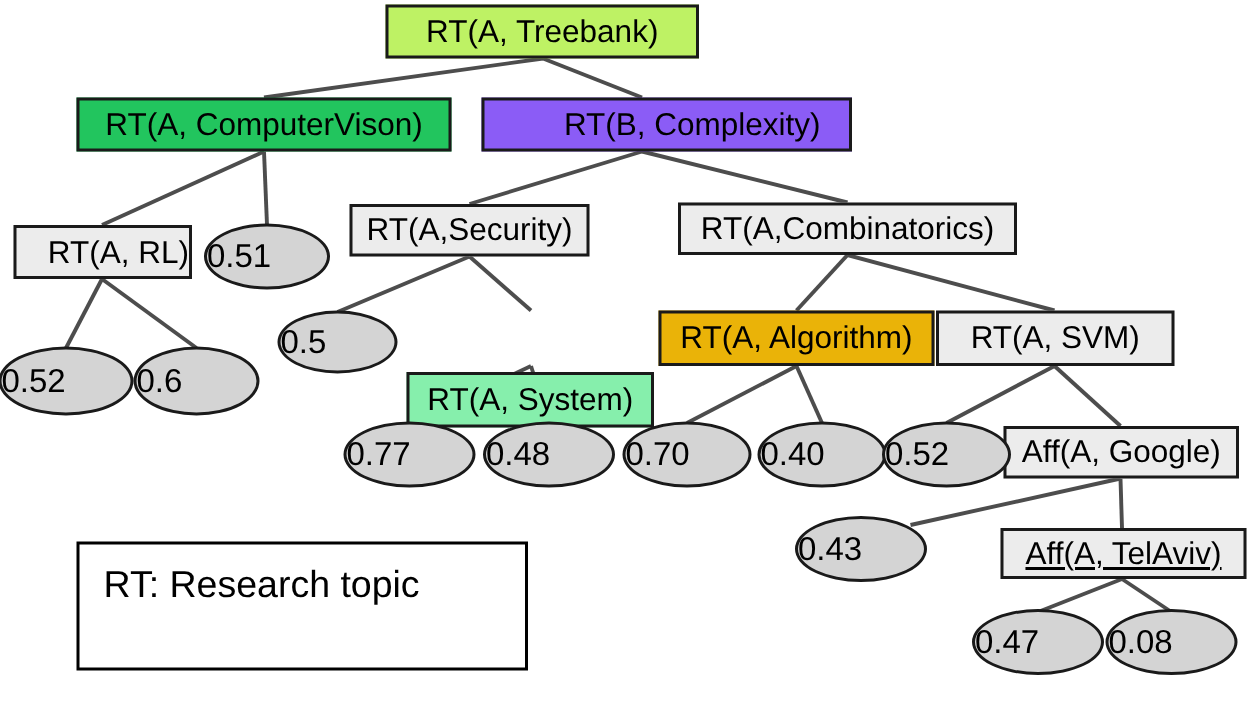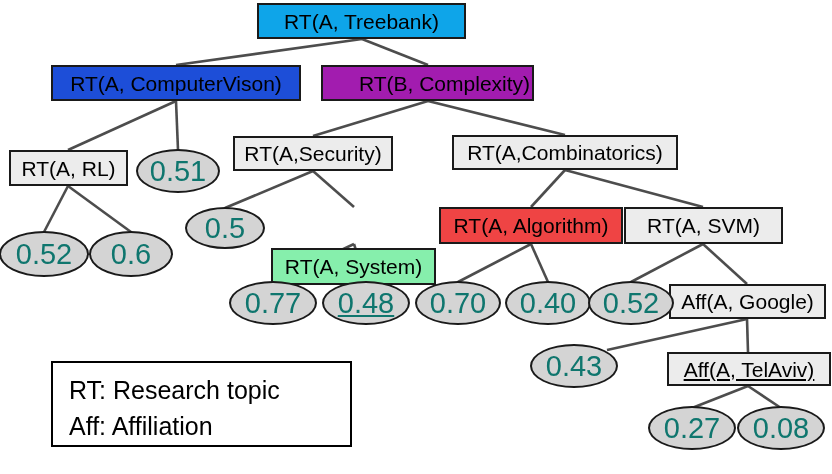--- a/index.html
+++ b/index.html
@@ -38,23 +38,23 @@
     z-index: 3;
   }
   .node-ellipse {
     position: absolute;
     box-sizing: border-box;
     background: #d4d4d4;
     border: 2px solid #1a1a1a;
     border-radius: 50%;
     display: flex;
     align-items: center;
-    justify-content: center;
-    color: #0f766e;
-    font-size: 29px;
+    justify-content: flex-start;
+    color: #000000;
+    font-size: 22px;
     line-height: 1;
     white-space: nowrap;
     z-index: 3;
   }
   .legend-box {
     position: absolute;
     box-sizing: border-box;
     background: #ffffff;
     border: 2px solid #000000;
     z-index: 4;
@@ -89,42 +89,42 @@
       <line x1="531" y1="244" x2="458" y2="282" stroke="#4d4d4d" stroke-width="2.6"></line>
       <line x1="531" y1="244" x2="548" y2="282" stroke="#4d4d4d" stroke-width="2.6"></line>
       <line x1="703" y1="244" x2="631" y2="282" stroke="#4d4d4d" stroke-width="2.6"></line>
       <line x1="703" y1="244" x2="747" y2="284" stroke="#4d4d4d" stroke-width="2.6"></line>
       <line x1="747" y1="319" x2="607" y2="350" stroke="#4d4d4d" stroke-width="2.6"></line>
       <line x1="747" y1="319" x2="748" y2="352" stroke="#4d4d4d" stroke-width="2.6"></line>
       <line x1="748" y1="386" x2="692" y2="408" stroke="#4d4d4d" stroke-width="2.6"></line>
       <line x1="748" y1="386" x2="781" y2="408" stroke="#4d4d4d" stroke-width="2.6"></line>
     </svg>
   <div id="nodes">
-      <div class="node-box" style="left: 257px; top: 3px; width: 209px; height: 36px; background: #0ea5e9; border-color: rgb(26, 26, 26);">
+      <div class="node-box" style="left: 257px; top: 3px; width: 209px; height: 36px; background: #bef264; border-color: rgb(26, 26, 26);">
         <span>RT(A, Treebank)</span>
       </div>
-      <div class="node-box" style="left: 51px; top: 65px; width: 250px; height: 36px; background: #1d4ed8; border-color: rgb(26, 26, 26);">
+      <div class="node-box" style="left: 51px; top: 65px; width: 250px; height: 36px; background: #22c55e; border-color: rgb(26, 26, 26);">
         <span>RT(A, ComputerVison)</span>
       </div>
-      <div class="node-box" style="left: 321px; top: 65px; width: 213px; height: 36px; background: #a21caf; border-color: rgb(26, 26, 26); padding-left: 34px;">
+      <div class="node-box" style="left: 321px; top: 65px; width: 247px; height: 36px; background: #8b5cf6; border-color: rgb(26, 26, 26); padding-left: 34px;">
         <span>RT(B, Complexity)</span>
       </div>
-      <div class="node-box" style="left: 9px; top: 150px; width: 119px; height: 36px; background: rgb(236, 236, 236); border-color: rgb(26, 26, 26);">
+      <div class="node-box" style="left: 9px; top: 150px; width: 119px; height: 36px; background: rgb(236, 236, 236); border-color: rgb(26, 26, 26); justify-content: flex-end;">
         <span>RT(A, RL)</span>
       </div>
       <div class="node-box" style="left: 233px; top: 136px; width: 160px; height: 35px; background: rgb(236, 236, 236); border-color: rgb(26, 26, 26);">
         <span>RT(A,Security)</span>
       </div>
       <div class="node-box" style="left: 452px; top: 135px; width: 226px; height: 35px; background: rgb(236, 236, 236); border-color: rgb(26, 26, 26);">
         <span>RT(A,Combinatorics)</span>
       </div>
       <div class="node-box" style="left: 271px; top: 207px; width: 165px; height: 37px; background: #86efac; border-color: rgb(26, 26, 26); margin-top: 41px;">
         <span>RT(A, System)</span>
       </div>
-      <div class="node-box" style="left: 439px; top: 207px; width: 184px; height: 37px; background: #ef4444; border-color: rgb(26, 26, 26);">
+      <div class="node-box" style="left: 439px; top: 207px; width: 184px; height: 37px; background: #eab308; border-color: rgb(26, 26, 26);">
         <span>RT(A, Algorithm)</span>
       </div>
       <div class="node-box" style="left: 624px; top: 207px; width: 159px; height: 37px; background: rgb(236, 236, 236); border-color: rgb(26, 26, 26);">
         <span>RT(A, SVM)</span>
       </div>
       <div class="node-box" style="left: 669px; top: 284px; width: 157px; height: 35px; background: rgb(236, 236, 236); border-color: rgb(26, 26, 26);">
         <span>Aff(A, Google)</span>
       </div>
       <div class="node-box" style="left: 667px; top: 352px; width: 164px; height: 34px; background: rgb(236, 236, 236); border-color: rgb(26, 26, 26); text-decoration: underline;">
         <span>Aff(A, TelAviv)</span>
@@ -137,39 +137,38 @@
       </div>
       <div class="node-ellipse" style="left: 89px; top: 231px; width: 84px; height: 46px; background: rgb(212, 212, 212); border-color: rgb(26, 26, 26);">
         <span>0.6</span>
       </div>
       <div class="node-ellipse" style="left: 185px; top: 207px; width: 80px; height: 42px; background: rgb(212, 212, 212); border-color: rgb(26, 26, 26);">
         <span>0.5</span>
       </div>
       <div class="node-ellipse" style="left: 229px; top: 281px; width: 88px; height: 44px; background: rgb(212, 212, 212); border-color: rgb(26, 26, 26);">
         <span>0.77</span>
       </div>
-      <div class="node-ellipse" style="left: 322px; top: 281px; width: 88px; height: 44px; background: rgb(212, 212, 212); border-color: rgb(26, 26, 26); text-decoration: underline;">
+      <div class="node-ellipse" style="left: 322px; top: 281px; width: 88px; height: 44px; background: rgb(212, 212, 212); border-color: rgb(26, 26, 26);">
         <span>0.48</span>
       </div>
       <div class="node-ellipse" style="left: 415px; top: 281px; width: 86px; height: 44px; background: rgb(212, 212, 212); border-color: rgb(26, 26, 26);">
         <span>0.70</span>
       </div>
       <div class="node-ellipse" style="left: 505px; top: 281px; width: 86px; height: 44px; background: rgb(212, 212, 212); border-color: rgb(26, 26, 26);">
         <span>0.40</span>
       </div>
       <div class="node-ellipse" style="left: 588px; top: 281px; width: 86px; height: 44px; background: rgb(212, 212, 212); border-color: rgb(26, 26, 26);">
         <span>0.52</span>
       </div>
       <div class="node-ellipse" style="left: 530px; top: 344px; width: 88px; height: 44px; background: rgb(212, 212, 212); border-color: rgb(26, 26, 26);">
         <span>0.43</span>
       </div>
       <div class="node-ellipse" style="left: 648px; top: 406px; width: 88px; height: 44px; background: rgb(212, 212, 212); border-color: rgb(26, 26, 26);">
-        <span>0.27</span>
+        <span>0.47</span>
       </div>
       <div class="node-ellipse" style="left: 737px; top: 406px; width: 88px; height: 44px; background: rgb(212, 212, 212); border-color: rgb(26, 26, 26);">
         <span>0.08</span>
       </div>
     </div>
   <div class="legend-box" id="legend" style="left: 51px; top: 361px; width: 301px; height: 86px; background: rgb(255, 255, 255);">
       <div class="legend-line">RT: Research topic</div>
-      <div class="legend-line">Aff: Affiliation</div>
     </div>
 </div>
 
 </body></html>

